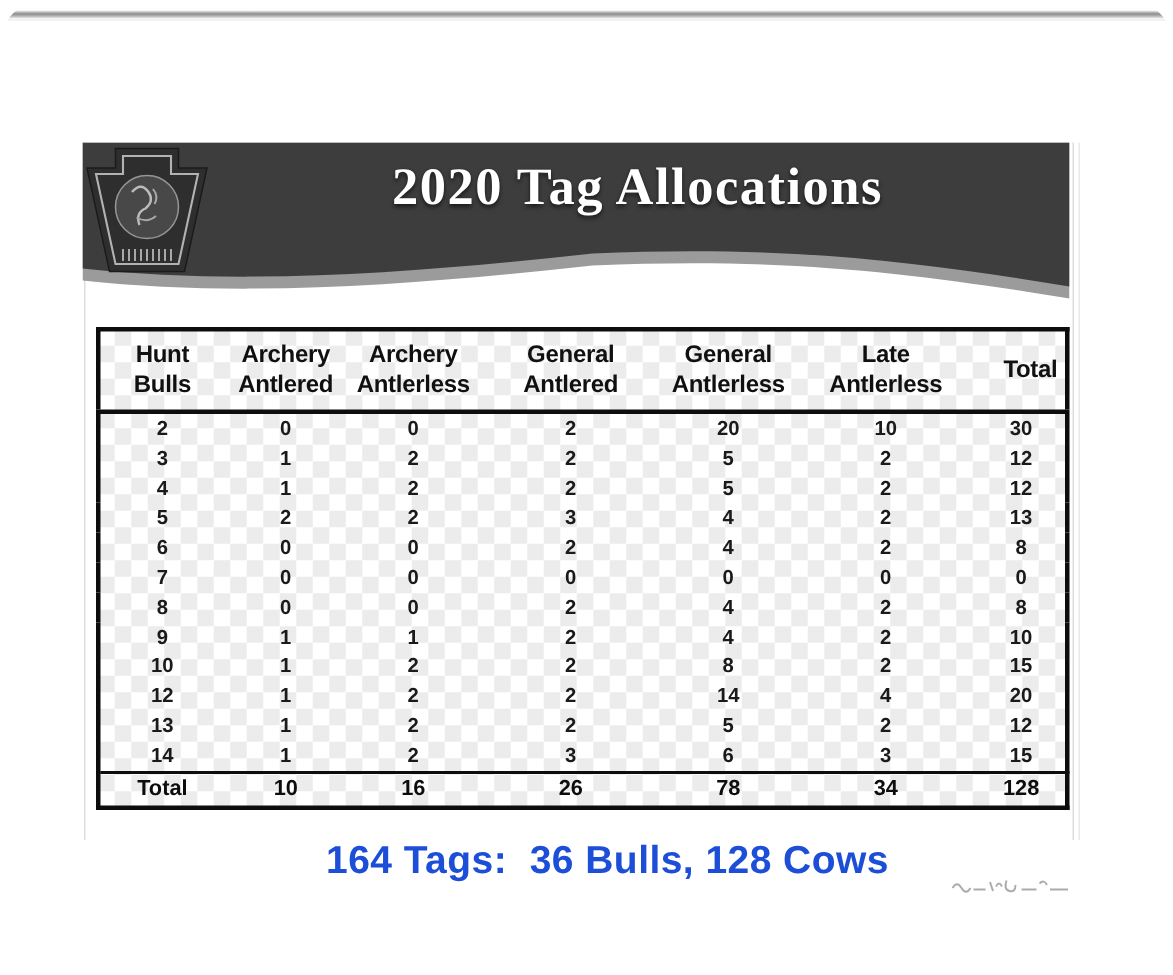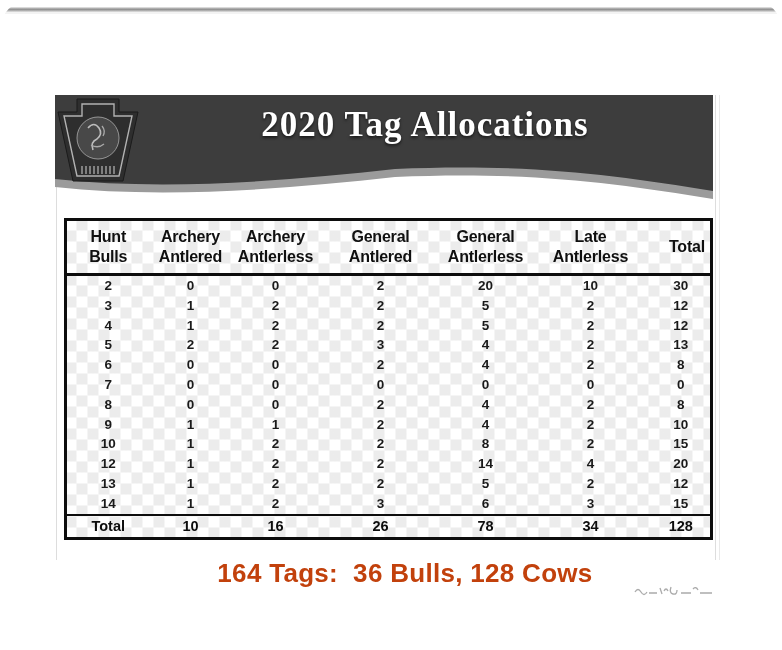--- a/index.html
+++ b/index.html
@@ -54,21 +54,21 @@
     padding:0;text-align:center;font-size:13.5px;font-weight:bold;color:#1a1a1a;
     line-height:19.8px;height:19.8px;
   }
   .alloc tfoot td{
     padding:0;text-align:center;font-size:14.5px;font-weight:bold;color:#0d0d0d;
     height:21px;border-top:2px solid #0d0d0d;
   }
   
   .caption{
     position:absolute;left:28px;top:558px;width:754px;text-align:center;
-    font-size:26px;font-weight:bold;color:#c2410c;letter-spacing:0.3px;white-space:pre;
+    font-size:26px;font-weight:bold;color:#1d4ed8;letter-spacing:0.3px;white-space:pre;
   }
   
   .watermark{position:absolute;left:633px;top:582px;width:82px;height:16px;opacity:0.75;filter:blur(0.4px);}
 </style>
 </head>
 <body>
 
 <div class="stage">
 
   <div class="top-rule"></div>

